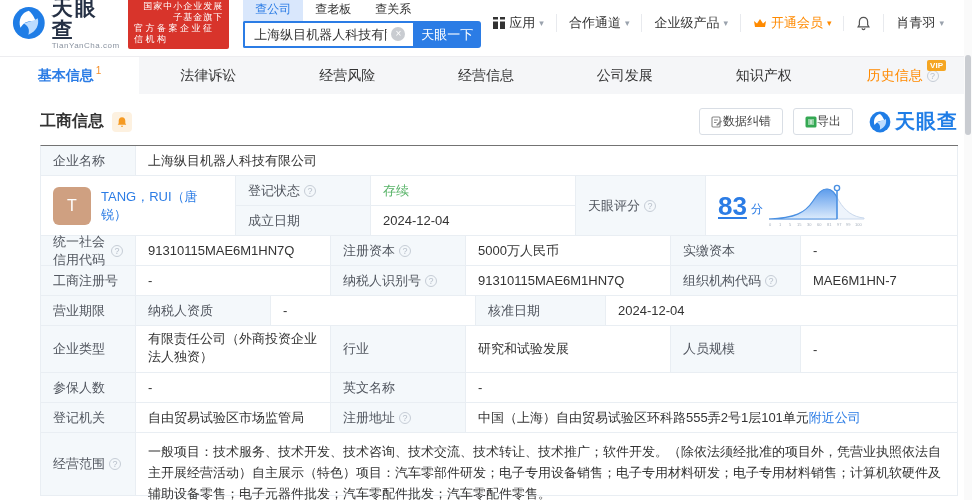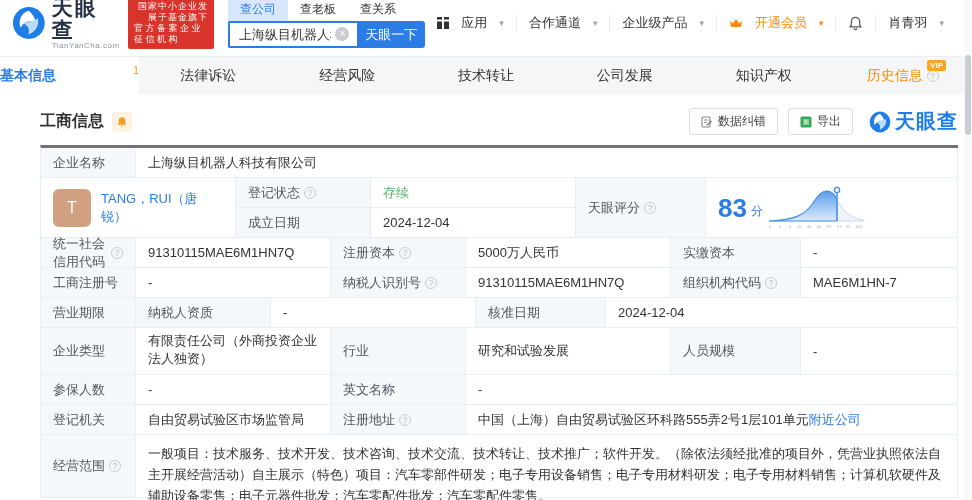--- a/index.html
+++ b/index.html
@@ -17,64 +17,64 @@
   .search-wrap { margin-left:14px; width:346px; }
   .search-tabs { display:flex; font-size:12px; }
   .search-tab { padding:3px 12px; color:#333; cursor:pointer; }
   .search-tab.active { background:#d9e7fc; color:#2b7ce5; }
   .search-bar { display:flex; height:27px; }
   .search-input-box { position:relative; flex:1; }
   .search-input { width:100%; height:100%; border:2px solid #2b7ce5; border-right:none; padding:0 26px 0 9px; font-size:13px; color:#333; outline:none; border-radius:2px 0 0 2px;}
   .clear-ic { position:absolute; right:8px; top:6px; width:14px; height:14px; border-radius:50%; background:#c9ccd1; color:#fff; font-size:10px; line-height:14px; text-align:center; cursor:pointer;}
   .search-btn { width:68px; background:#2b7ce5; color:#fff; font-size:13px; border:none; border-radius:0 3px 3px 0; cursor:pointer;}
   .top-menu { margin-left:auto; display:flex; align-items:center; padding-right:16px; font-size:13px; color:#333; }
-  .menu-item { display:flex; align-items:center; gap:12px; padding:0 12px; cursor:pointer; white-space:nowrap;}
+  .menu-item { display:flex; align-items:center; gap:4px; padding:0 12px; cursor:pointer; white-space:nowrap;}
   .menu-item + .menu-item { border-left:1px solid #e8eaee; }
   .caret { font-size:9px; color:#9aa2ad; }
   .vip-link { color:#ff8a00; }
   .vip-link .caret { color:#ff8a00; }
 
   
   .main-tabs { display:flex; margin-top:10px; background:#f5f6f8; height:38px; border-top:1px solid #ededf0;}
   .main-tab { flex:1; display:flex; align-items:center; justify-content:center; font-size:14px; color:#333; cursor:pointer; position:relative;}
-  .main-tab.active { background:#fff; color:#2b7ce5; font-weight:bold;justify-content:space-between; }
+  .main-tab.active { background:#fff; color:#2b7ce5; font-weight:bold; }
   .tab-count { font-size:10px; color:#f58f28; margin-left:2px; transform:translateY(-5px); font-weight:normal;}
   .main-tab.history { color:#ff8a00; }
   .vip-badge { position:absolute; top:3px; right:26px; background:#f5a623; color:#fff; font-size:8px; padding:0 3px; border-radius:2px; line-height:11px; font-weight:bold;}
   .q { display:inline-block; width:12px; height:12px; border:1px solid #c6cdd6; border-radius:50%; color:#b7bfca; font-size:9px; line-height:11px; text-align:center; flex:none;}
 
   
   .section-head { display:flex; align-items:center; margin:14px 14px 10px 40px; }
   .section-title { font-size:16px; font-weight:bold; color:#333; }
   .bell-wrap { margin-left:8px; width:20px; height:20px; background:#fdf1e0; border-radius:4px; display:flex; align-items:center; justify-content:center; cursor:pointer;}
   .head-actions { margin-left:auto; display:flex; align-items:center; gap:10px; }
-  .h-btn { display:flex; align-items:center; gap:5px; border:1px solid #d9dee5; background:#fff; border-radius:3px; padding:4px 11px; font-size:12px; color:#444; cursor:pointer;}
+  .h-btn { display:flex; align-items:center; border:1px solid #d9dee5; background:#fff; border-radius:3px; padding:4px 11px; font-size:12px; color:#444; cursor:pointer;}
   .wm-logo { display:flex; align-items:center; gap:4px; margin-left:6px;}
   .wm-logo .t { font-size:20px; font-weight:bold; color:#1f7de6; letter-spacing:1px;}
 
   
-  .biz-table { margin:0 14px 0 40px; width:918px; border-top:3px solid #737373; border-left:1px solid #e9eef3; font-size:13px;}
+  .biz-table { margin:0 14px 0 40px; width:918px; border-top:1px solid #737373; border-left:1px solid #e9eef3; font-size:13px;}
   .t-row { display:flex; }
   .cell { border-right:1px solid #e9eef3; border-bottom:1px solid #e9eef3; display:flex; align-items:center; padding:0 12px; }
   .label { background:#f4f8fb; color:#51565f; gap:4px; }
   .value { color:#333; }
   .c-l1{width:95px;} .c-v1{width:195px;} .c-l2{width:135px;} .c-v2{width:205px;} .c-l3{width:130px;} .c-v3{flex:1;}
   .h30{height:30px;} .h60{height:60px;} .h47{height:47px;} .h63{height:63px;}
   .span-rest{flex:1;}
   .sub-col { width:340px; display:flex; flex-direction:column; }
   .sub-row { display:flex; height:30px; }
   .sub-row .label{ width:135px; }
   .sub-row .value{ flex:1; }
   .status-ok { color:#58b368; }
   .link { color:#2b7ce5; cursor:pointer; }
   .avatar { width:38px; height:38px; border-radius:6px; background:#cfa081; color:#fff; font-size:16px; display:flex; align-items:center; justify-content:center; margin-right:10px; flex:none;}
   .wrap2 { line-height:18px; padding:5px 12px; align-items:flex-start; display:flex;font-family:Liberation Mono, monospace;}
   .scope-val { line-height:21px; padding:8px 12px; align-items:flex-start; }
   .score-cell { gap:4px; padding:0 6px 0 12px;}
-  .score-num { font-size:26px; font-weight:bold; color:#2b7ce5; line-height:26px;}
+  .score-num { font-size:26px; font-weight:bold; color:#2b7ce5; line-height:26px;text-decoration:underline;}
   .score-unit { font-size:12px; color:#2b7ce5; margin-top:8px;}
 
   
   .scrollbar { position:absolute; right:0; top:0; width:8px; height:500px; background:#fafafa;}
   .scroll-thumb { position:absolute; right:1px; top:55px; width:6px; height:80px; background:#c9ccd1; border-radius:3px;}
 </style>
 </head>
 <body>
 
 <div class="page">
@@ -155,21 +155,21 @@
       <span>基本信息</span>
       <span class="tab-count">1</span>
     </div>
     <div class="main-tab">
         <span>法律诉讼</span>
       </div>
     <div class="main-tab">
         <span>经营风险</span>
       </div>
     <div class="main-tab">
-        <span>技术转让</span>
+        <span>经营信息</span>
       </div>
     <div class="main-tab">
         <span>公司发展</span>
       </div>
     <div class="main-tab">
         <span>知识产权</span>
       </div>
     <div class="main-tab history">
       <span>历史信息</span>&nbsp;
       <span class="q">?</span>

